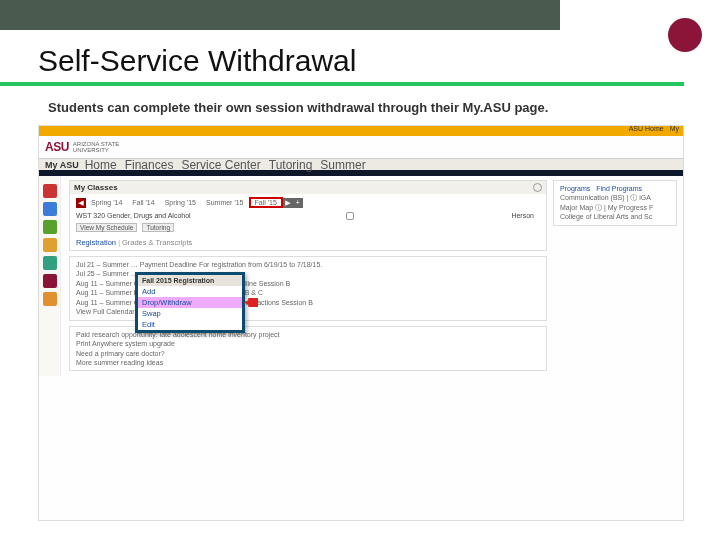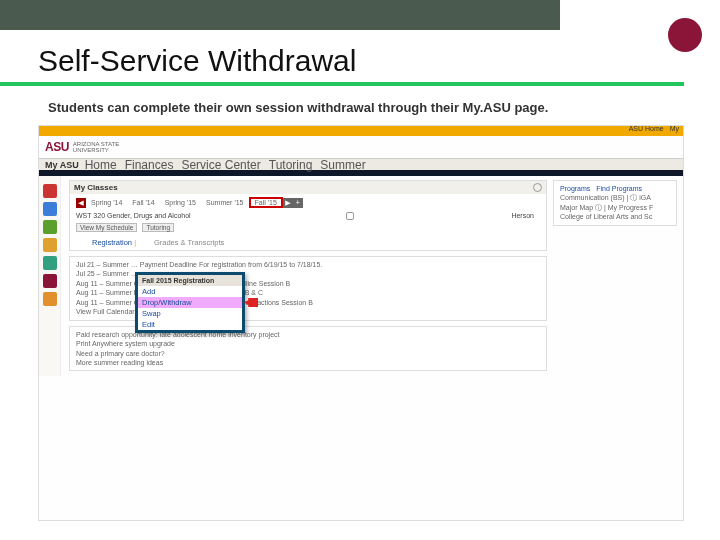--- a/index.html
+++ b/index.html
@@ -66,21 +66,21 @@
 
   .termtabs { display:flex; align-items:center; gap:0; margin-bottom:4px; }
   .sqbtn { width:10px; height:10px; background:#9a0000; color:#fff; font-size:7px;
            display:flex; align-items:center; justify-content:center; line-height:1; }
   .term { font-size:7px; color:#666; padding: 0 5px; }
   .term.sel { border:2px solid #c00; padding: 0 4px; }
 
   .classline { font-size:7px; color:#444; display:flex; justify-content:space-between; padding-right:6px; }
   .minibtn { display:inline-block; background:#eee; border:1px solid #bbb; font-size:6.5px; padding:0 3px; margin-top:3px; margin-right:3px; }
 
-  .reglink { color:#1a4fa0; font-size:7.5px; cursor:pointer;margin-left:16px; }
+  .reglink { color:#1a4fa0; font-size:7.5px; cursor:pointer; }
   .dropdown {
     position:absolute; left:96px; top:146px;
     width:110px; background:#fff; border:3px solid #0c4a6e;
     box-shadow:2px 2px 4px rgba(0,0,0,.3);
     z-index:5;
   }
   .dropdown .dd-hd { background:#e7e3da; font-size:7px; padding:2px 4px; font-weight:bold; }
   .dropdown .dd-it { font-size:7.5px; color:#1a4fa0; padding:1px 4px; }
   .dropdown .dd-it.hl { background:#f0abfc; position:relative; }
   .arrow {

